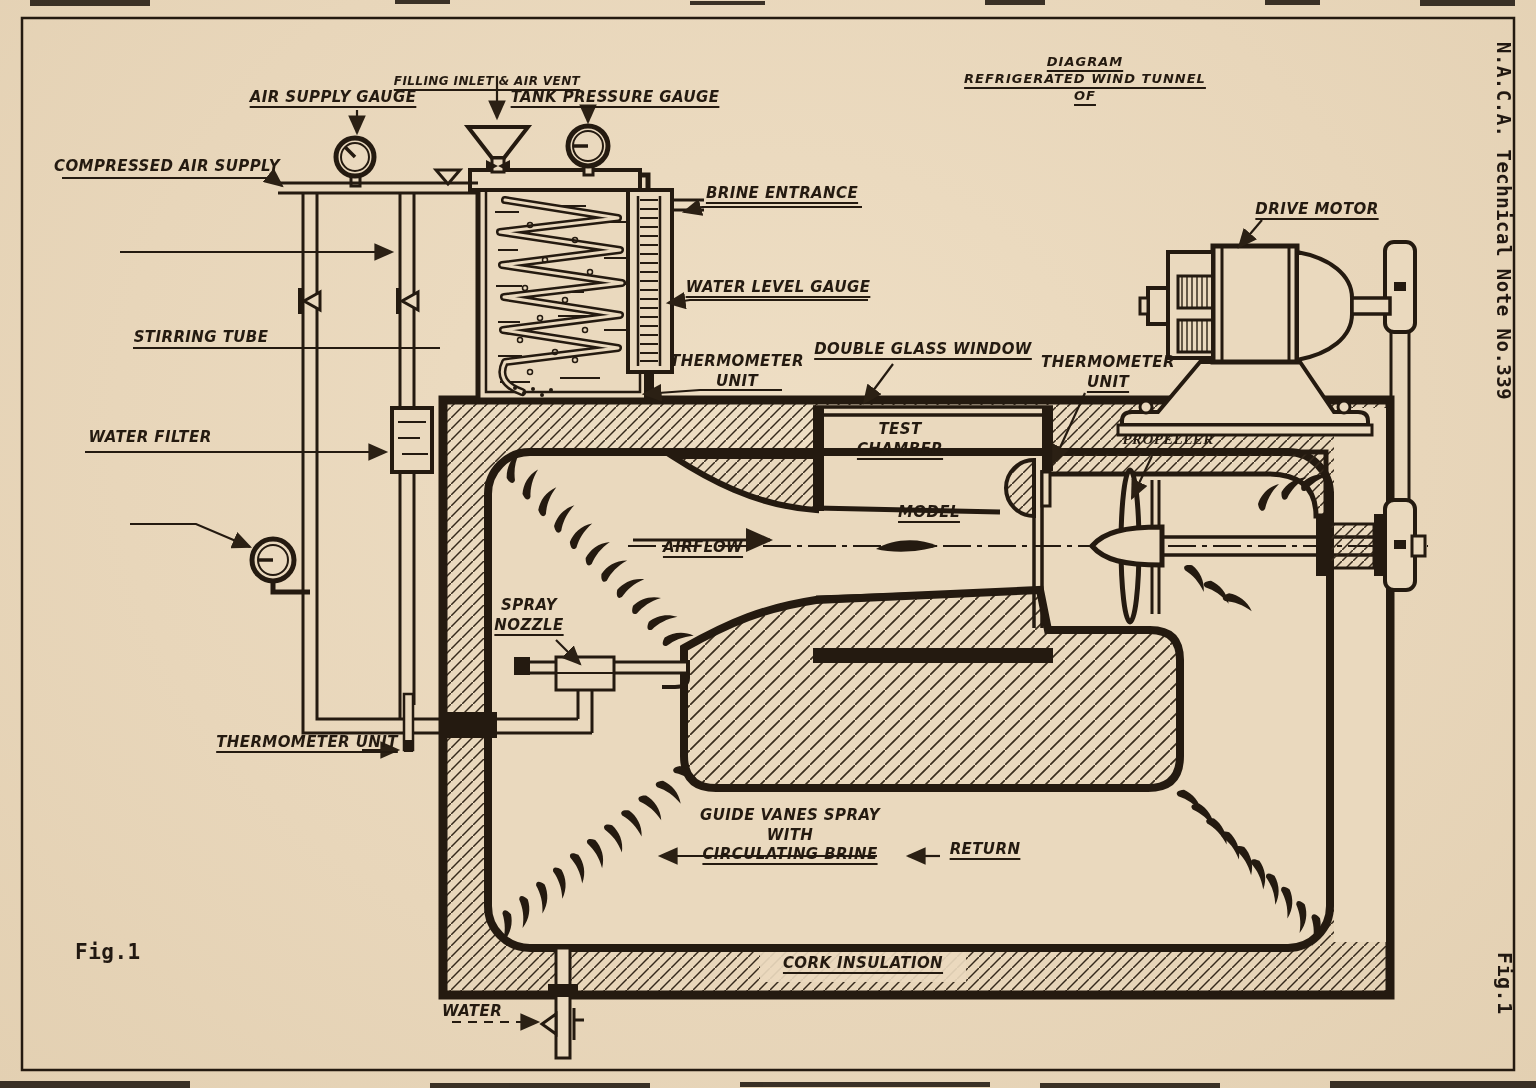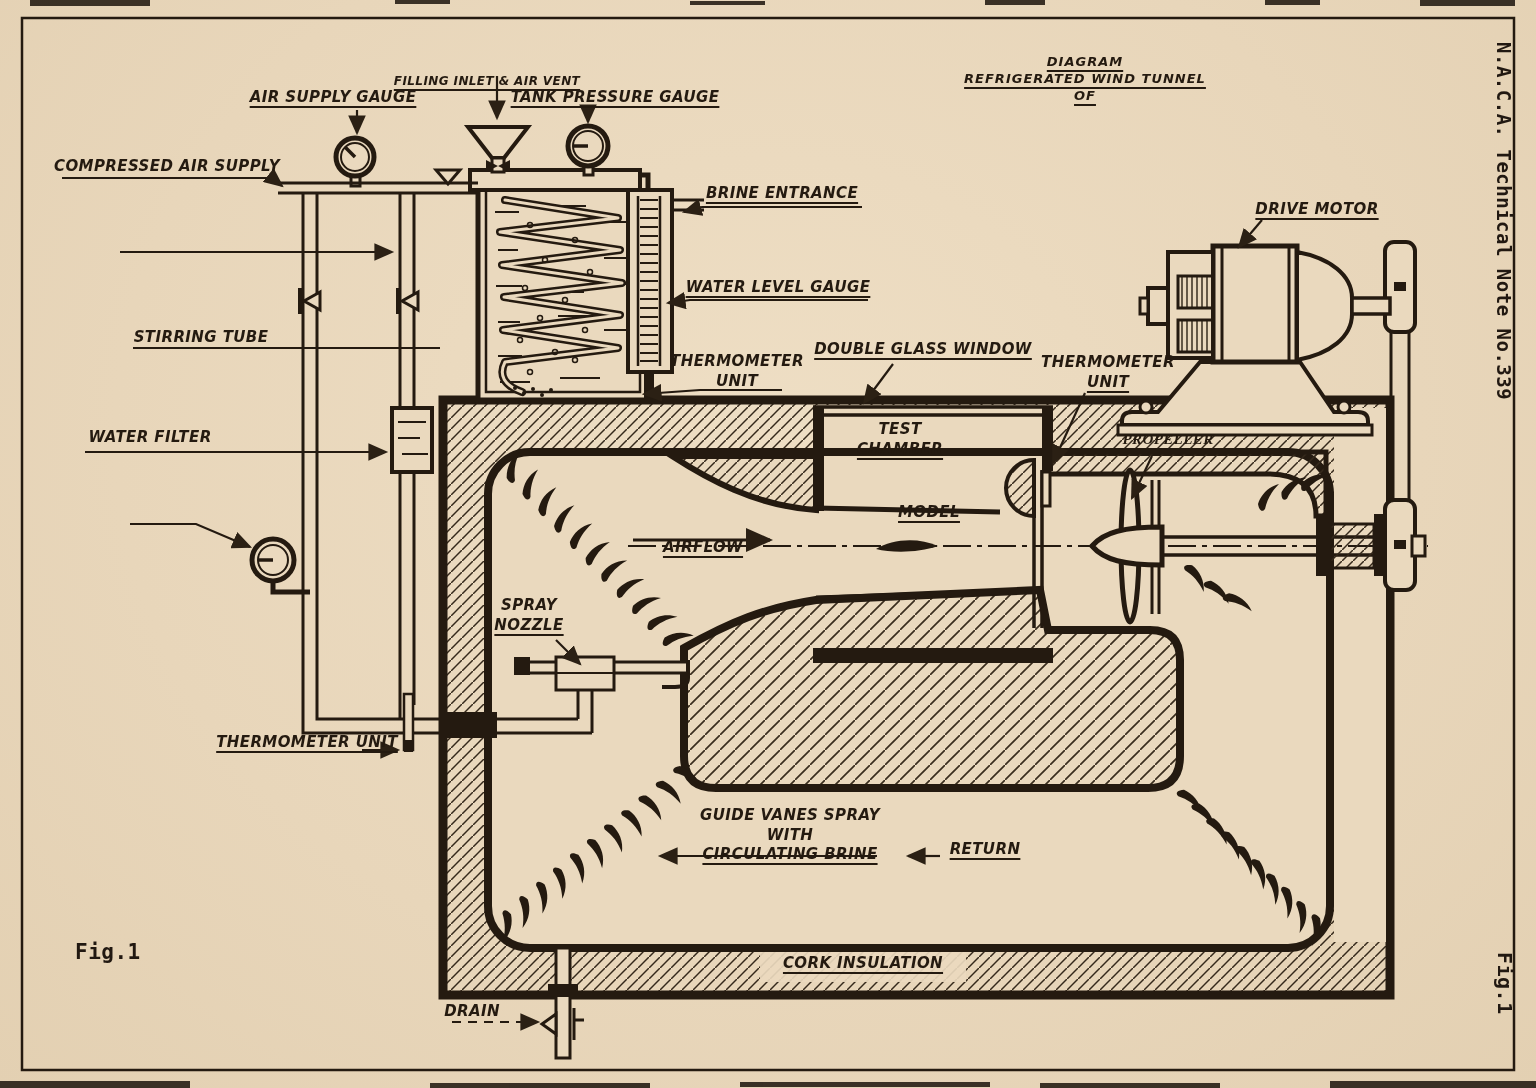--- a/index.html
+++ b/index.html
@@ -397,21 +397,21 @@
   <span>WITH</span>
   <span class="un">CIRCULATING BRINE</span>
 </div>
 <div class="lbl" style="left:985px;top:840px;">
   <span class="un">RETURN</span>
 </div>
 <div class="lbl" style="left:863px;top:954px;">
   <span class="un">CORK INSULATION</span>
 </div>
 <div class="lbl" style="left:472px;top:1002px;">
-  <span>DRAIN</span>
+  <span>WATER</span>
 </div>
 
 <div class="typed caption" style="left:75px;top:938px;">
   <span>Fig.1</span>
 </div>
 
 <div class="typed vert" style="left:1516px;top:42px;">
   <span>N.A.C.A. Technical Note No.339</span>
 </div>
 <div class="typed vert" style="left:1518px;top:952px;font-size:20px;">

